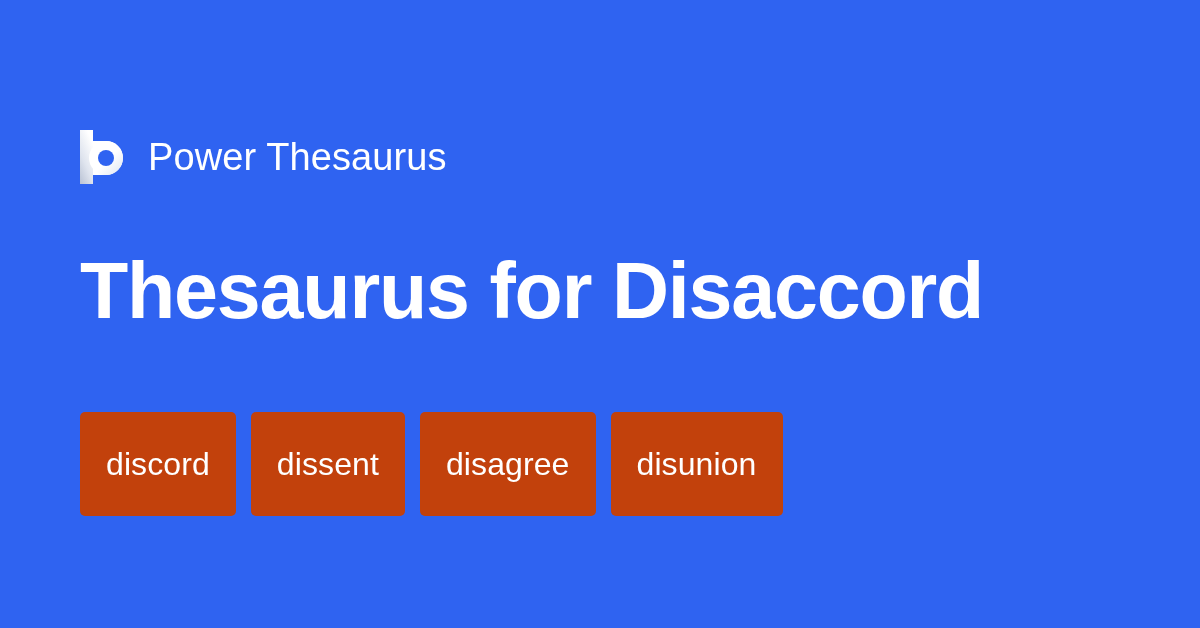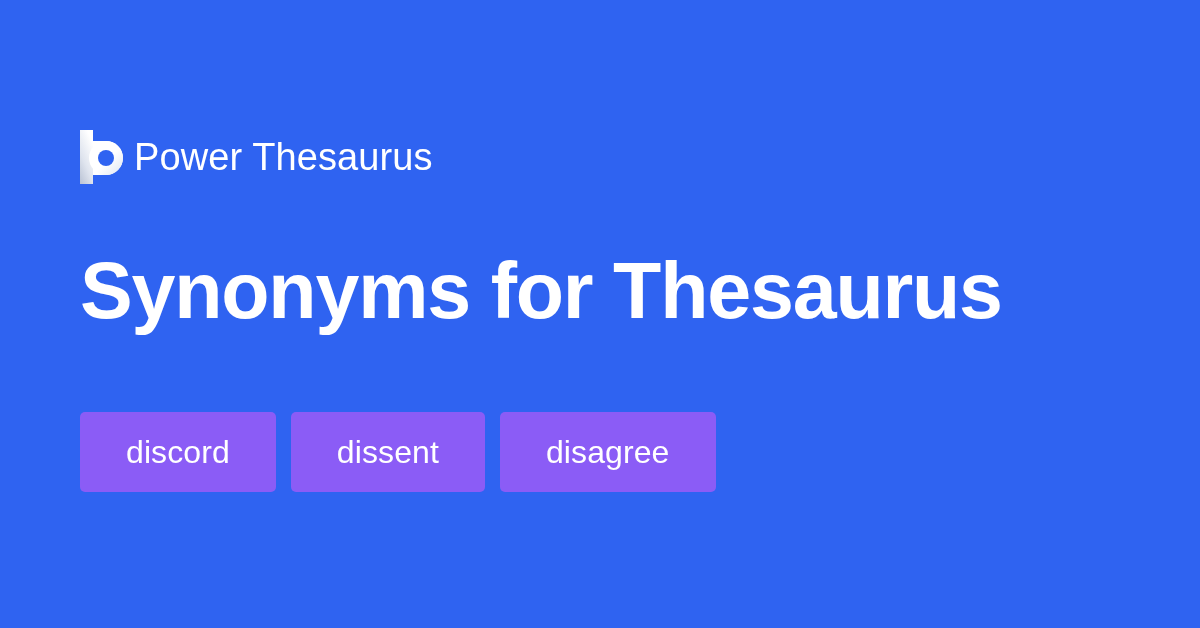--- a/index.html
+++ b/index.html
@@ -21,21 +21,21 @@
     box-sizing: border-box;
   }
 
   
   .brand {
     position: absolute;
     left: 80px;
     top: 126px;
     display: flex;
     align-items: center;
-    gap: 8px;
+    gap: 22px;
     height: 62px;
   }
   .brand-logo {
     width: 46px;
     height: 54px;
     display: block;
     flex: none;
   }
   .brand-name {
     font-size: 38px;
@@ -63,27 +63,27 @@
   
   .chips {
     position: absolute;
     left: 80px;
     top: 412px;
     display: flex;
     align-items: stretch;
     gap: 15px;
   }
   .chip {
-    background: #8b5cf6;
+    background: #c2410c;
     border-radius: 5px;
-    height: 80px;
+    height: 104px;
     display: flex;
     align-items: center;
     justify-content: center;
-    padding: 0 46px;
+    padding: 0 26px;
     box-sizing: border-box;
   }
   .chip-label {
     font-size: 32px;
     font-weight: 400;
     line-height: 1;
     color: #ffffff;
     white-space: nowrap;
     letter-spacing: 0.1px;
   }
@@ -113,27 +113,30 @@
 
         <path d="M13 11 h13 a17 17 0 0 1 0 34 h-13 z" fill="url(#bowlGrad)"></path>
         <circle cx="26" cy="28" r="17" fill="url(#bowlGrad)"></circle>
 
         <circle cx="26" cy="28" r="8" fill="#2f63f1"></circle>
       </svg>
     </span>
     <span class="brand-name">Power Thesaurus</span>
   </div>
 
-  <h1 class="headline">Synonyms for Thesaurus</h1>
+  <h1 class="headline">Thesaurus for Disaccord</h1>
 
   <div class="chips">
     <div class="chip">
       <span class="chip-label">discord</span>
     </div>
     <div class="chip">
       <span class="chip-label">dissent</span>
     </div>
     <div class="chip">
       <span class="chip-label">disagree</span>
     </div>
+    <div class="chip">
+      <span class="chip-label">disunion</span>
+    </div>
   </div>
 
 </div>
 
 </body></html>

